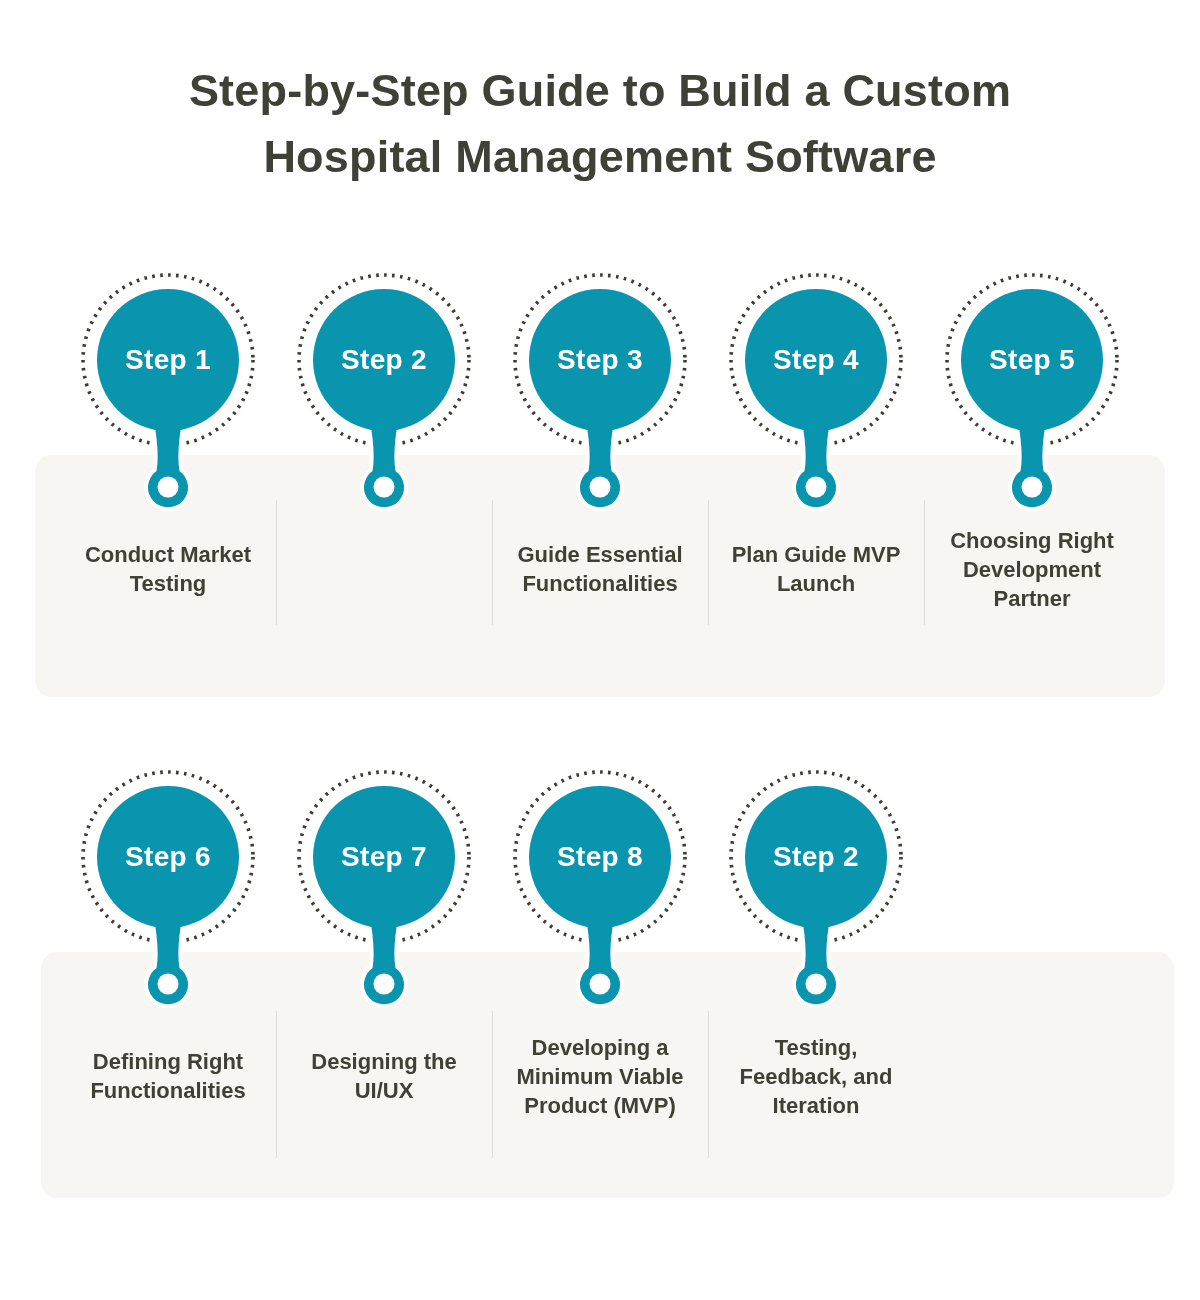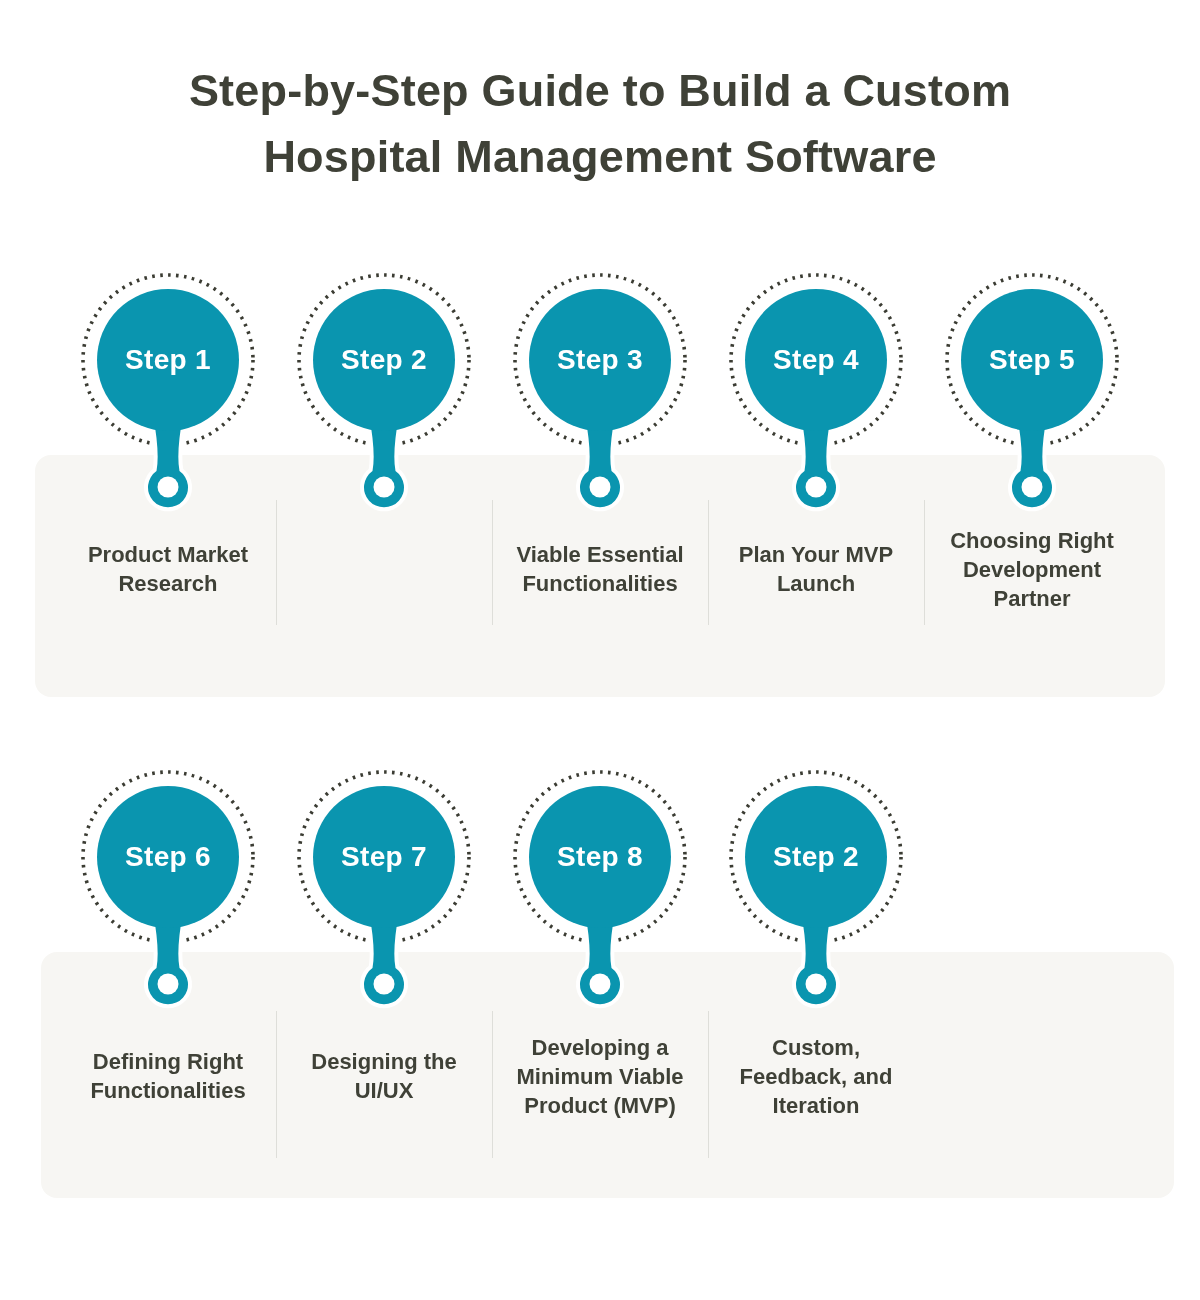--- a/index.html
+++ b/index.html
@@ -80,21 +80,21 @@
       <div class="marker">
         <svg viewBox="0 0 216 248">
           <circle class="mk-ring" cx="108" cy="95" r="85"></circle>
           <path class="mk-tail" d="M93,150 Q100,188 96.5,206 A20,20 0 1 0 119.5,206 Q116,188 123,150 Z"></path>
           <circle class="mk-hole" cx="108" cy="222" r="10.5"></circle>
           <circle class="mk-circle" cx="108" cy="95" r="71"></circle>
         </svg>
         <span class="badge">Step 1</span>
       </div>
       <div class="label-wrap">
-        <div class="label">Product Market Research</div>
+        <div class="label">Conduct Market Testing</div>
       </div>
     </div>
 
     <div class="cell">
       <div class="marker">
         <svg viewBox="0 0 216 248">
           <circle class="mk-ring" cx="108" cy="95" r="85"></circle>
           <path class="mk-tail" d="M93,150 Q100,188 96.5,206 A20,20 0 1 0 119.5,206 Q116,188 123,150 Z"></path>
           <circle class="mk-hole" cx="108" cy="222" r="10.5"></circle>
           <circle class="mk-circle" cx="108" cy="95" r="71"></circle>
@@ -107,36 +107,36 @@
       <div class="marker">
         <svg viewBox="0 0 216 248">
           <circle class="mk-ring" cx="108" cy="95" r="85"></circle>
           <path class="mk-tail" d="M93,150 Q100,188 96.5,206 A20,20 0 1 0 119.5,206 Q116,188 123,150 Z"></path>
           <circle class="mk-hole" cx="108" cy="222" r="10.5"></circle>
           <circle class="mk-circle" cx="108" cy="95" r="71"></circle>
         </svg>
         <span class="badge">Step 3</span>
       </div>
       <div class="label-wrap">
-        <div class="label">Viable Essential Functionalities</div>
+        <div class="label">Guide Essential Functionalities</div>
       </div>
     </div>
 
     <div class="cell">
       <div class="marker">
         <svg viewBox="0 0 216 248">
           <circle class="mk-ring" cx="108" cy="95" r="85"></circle>
           <path class="mk-tail" d="M93,150 Q100,188 96.5,206 A20,20 0 1 0 119.5,206 Q116,188 123,150 Z"></path>
           <circle class="mk-hole" cx="108" cy="222" r="10.5"></circle>
           <circle class="mk-circle" cx="108" cy="95" r="71"></circle>
         </svg>
         <span class="badge">Step 4</span>
       </div>
       <div class="label-wrap">
-        <div class="label">Plan Your MVP Launch</div>
+        <div class="label">Plan Guide MVP Launch</div>
       </div>
     </div>
 
     <div class="cell">
       <div class="marker">
         <svg viewBox="0 0 216 248">
           <circle class="mk-ring" cx="108" cy="95" r="85"></circle>
           <path class="mk-tail" d="M93,150 Q100,188 96.5,206 A20,20 0 1 0 119.5,206 Q116,188 123,150 Z"></path>
           <circle class="mk-hole" cx="108" cy="222" r="10.5"></circle>
           <circle class="mk-circle" cx="108" cy="95" r="71"></circle>
@@ -201,20 +201,20 @@
       <div class="marker">
         <svg viewBox="0 0 216 248">
           <circle class="mk-ring" cx="108" cy="95" r="85"></circle>
           <path class="mk-tail" d="M93,150 Q100,188 96.5,206 A20,20 0 1 0 119.5,206 Q116,188 123,150 Z"></path>
           <circle class="mk-hole" cx="108" cy="222" r="10.5"></circle>
           <circle class="mk-circle" cx="108" cy="95" r="71"></circle>
         </svg>
         <span class="badge">Step 2</span>
       </div>
       <div class="label-wrap">
-        <div class="label">Custom, Feedback, and Iteration</div>
+        <div class="label">Testing, Feedback, and Iteration</div>
       </div>
     </div>
 
 
   </div>
 
 </div>
 
 </body></html>

